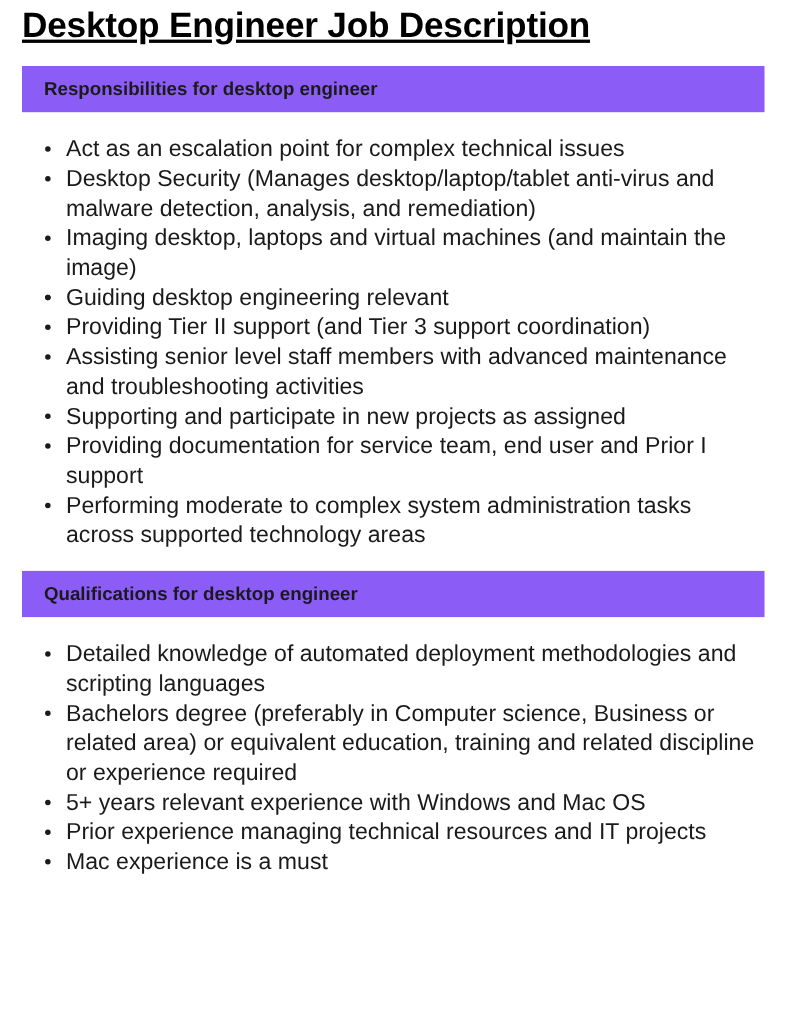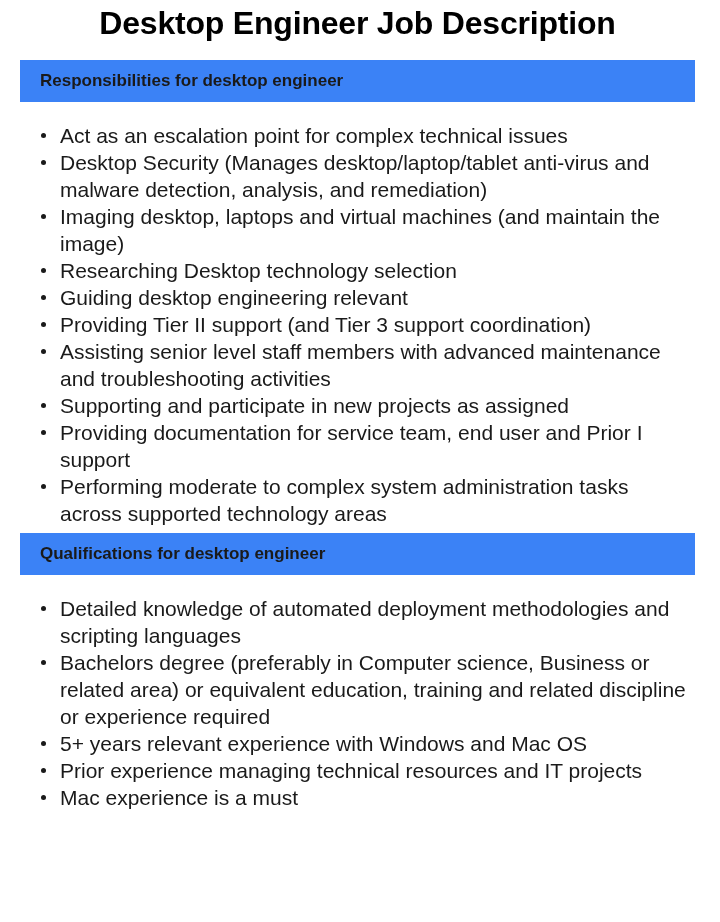--- a/index.html
+++ b/index.html
@@ -13,46 +13,46 @@
       overflow: hidden;
       font-family: "Liberation Sans", sans-serif;
       color: #111111;
     }
     .page {
       padding: 0 25px 0 20px;
     }
     h1 {
       margin: 0;
       padding-top: 2px;
-      text-align: center;
       font-size: 32px;
       font-weight: bold;
       line-height: 42px;
       letter-spacing: -0.2px;
       color: #000000;
+      text-decoration: underline;
     }
     .intro {
       margin: 18px 0 0 0;
       font-size: 17.4px;
       line-height: 27px;
       color: #1a1a1a;
     }
     .section-header {
       margin-top: 16px;
       height: 42px;
-      background: #3b82f6;
+      background: #8b5cf6;
       display: flex;
       align-items: center;
       padding-left: 20px;
       font-size: 17px;
       font-weight: bold;
       color: #1a1a1a;
     }
     .section-header.second {
-      margin-top: 6px;
+      margin-top: 19px;
     }
     ul.items {
       list-style: none;
       margin: 20px 0 0 0;
       padding: 0;
     }
     ul.items li {
       position: relative;
       padding-left: 40px;
       font-size: 21px;
@@ -73,21 +73,21 @@
 <body>
 
 <div class="page">
   <h1>Desktop Engineer Job Description</h1>
 
   <div class="section-header">Responsibilities for desktop engineer</div>
   <ul class="items">
     <li><span class="bullet"></span><span>Act as an escalation point for complex technical issues</span></li>
     <li><span class="bullet"></span><span>Desktop Security (Manages desktop/laptop/tablet anti-virus and malware detection, analysis, and remediation)</span></li>
     <li><span class="bullet"></span><span>Imaging desktop, laptops and virtual machines (and maintain the image)</span></li>
-    <li><span class="bullet"></span><span>Researching Desktop technology selection</span></li>
+    <li><span class="bullet"></span></li>
     <li><span class="bullet"></span><span>Guiding desktop engineering relevant</span></li>
     <li><span class="bullet"></span><span>Providing Tier II support (and Tier 3 support coordination)</span></li>
     <li><span class="bullet"></span><span>Assisting senior level staff members with advanced maintenance and troubleshooting activities</span></li>
     <li><span class="bullet"></span><span>Supporting and participate in new projects as assigned</span></li>
     <li><span class="bullet"></span><span>Providing documentation for service team, end user and Prior I support</span></li>
     <li><span class="bullet"></span><span>Performing moderate to complex system administration tasks across supported technology areas</span></li>
   </ul>
 
   <div class="section-header second">Qualifications for desktop engineer</div>
   <ul class="items">

